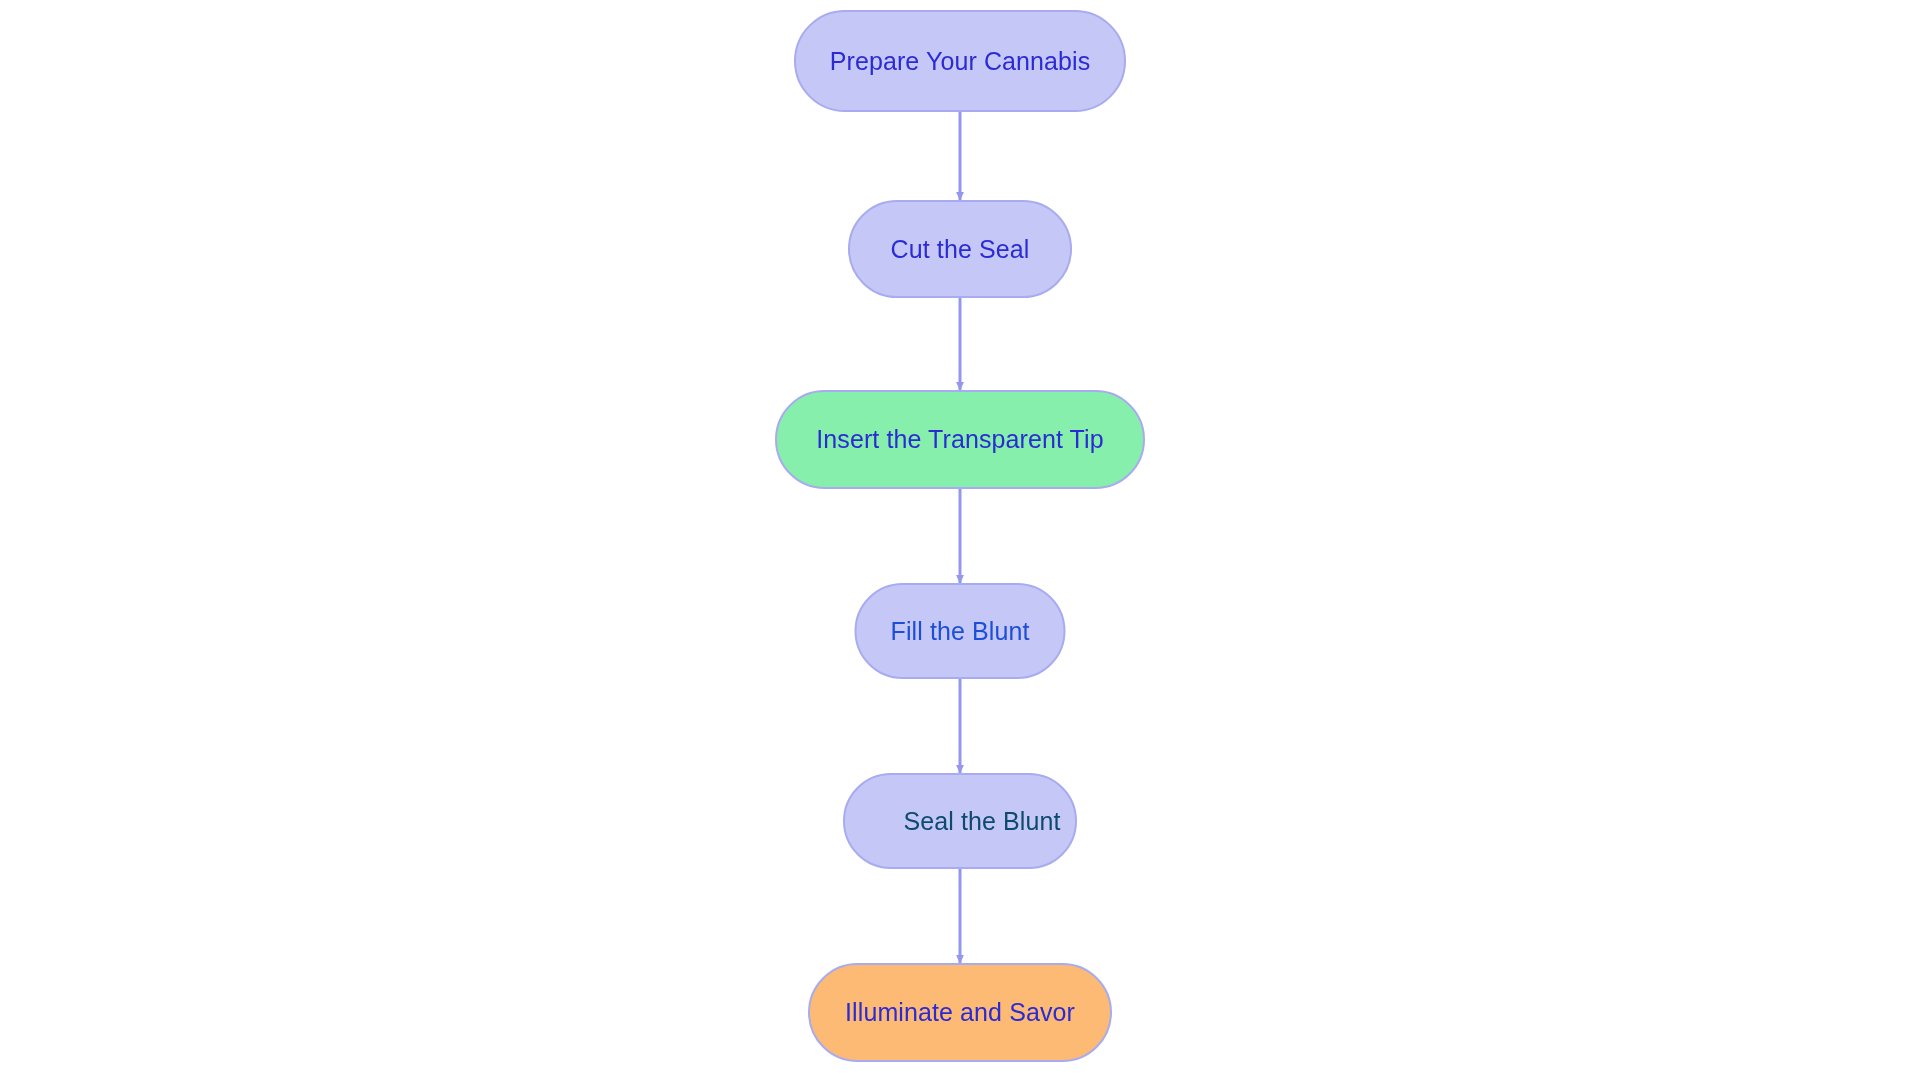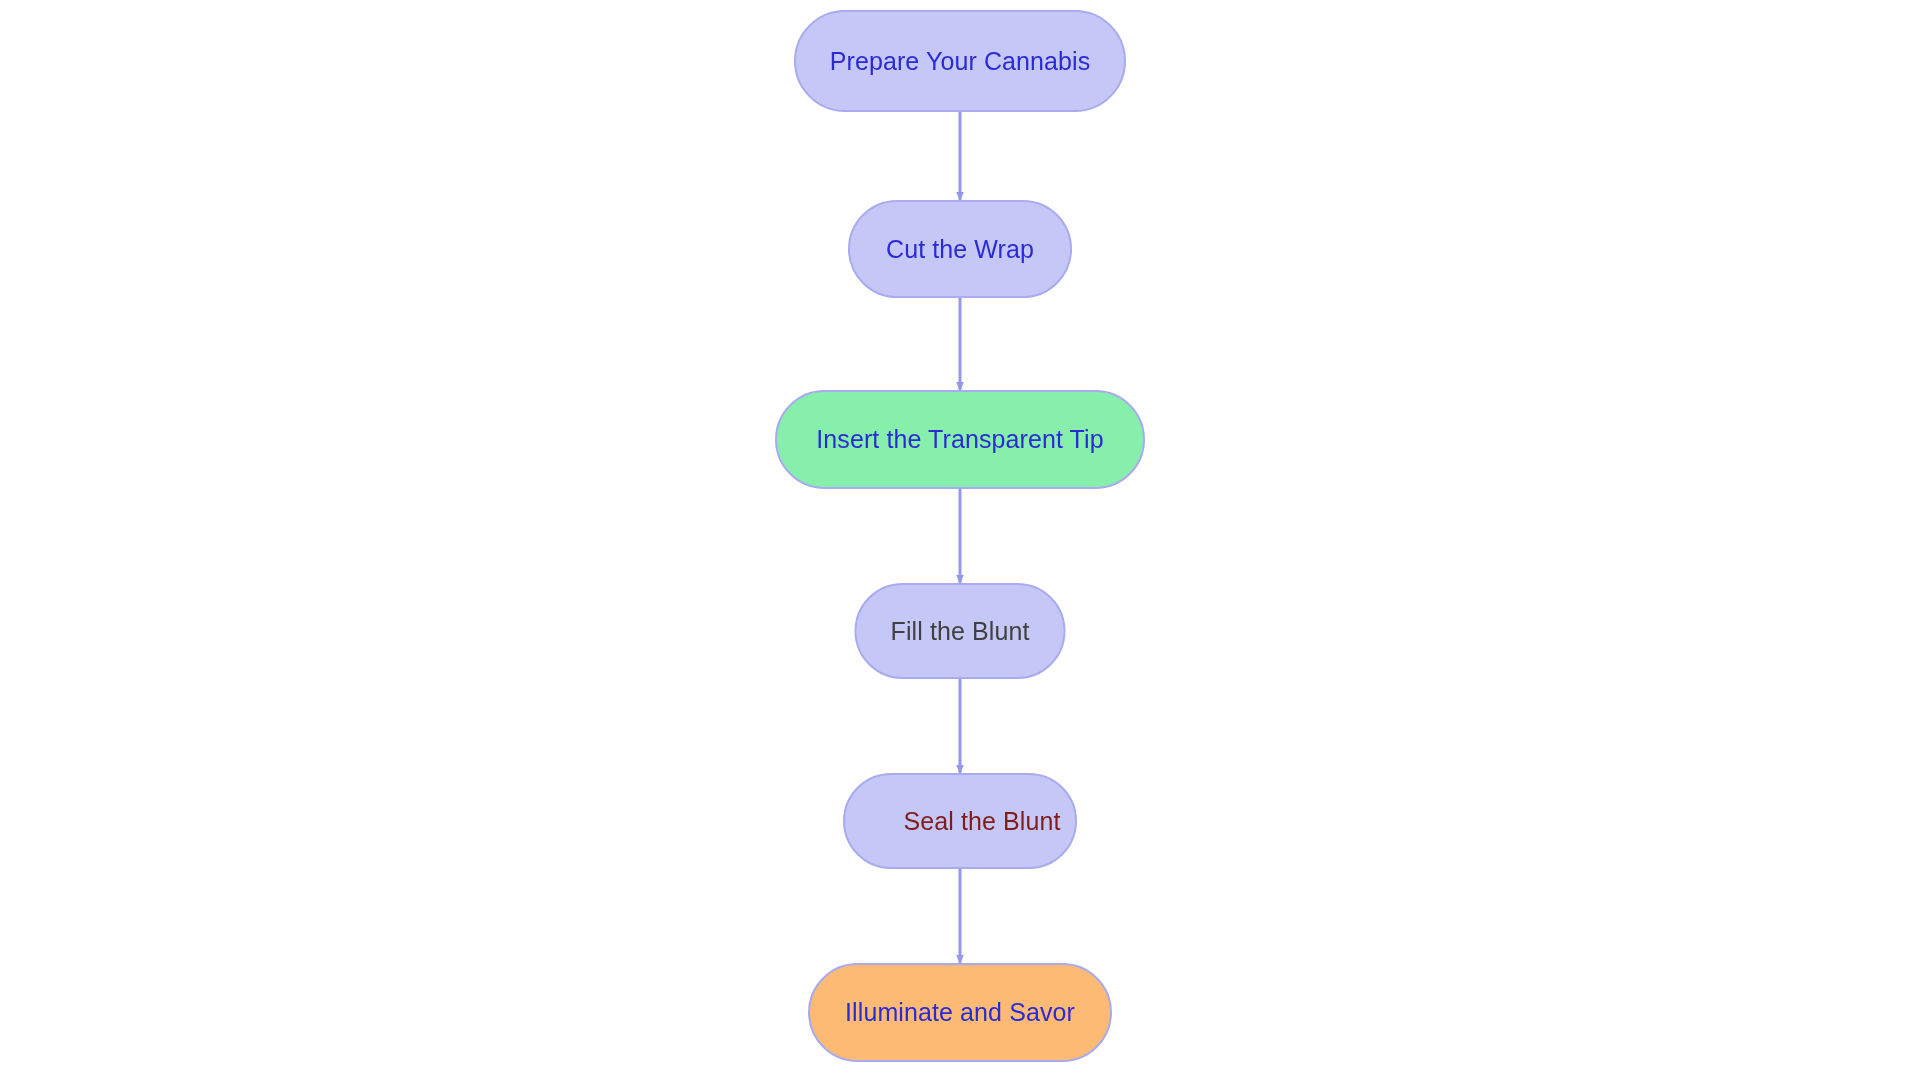--- a/index.html
+++ b/index.html
@@ -82,33 +82,33 @@
       </g>
   </svg>
 
   <div class="node-layer">
 
     <div class="flow-node" style="left: 960px; top: 10px; width: 332px; height: 102px; background: rgb(197, 199, 247); border-color: rgb(168, 171, 239);">
       <span class="flow-node-label" style="color: rgb(43, 43, 212);">Prepare Your Cannabis</span>
     </div>
 
     <div class="flow-node" style="left: 960px; top: 200px; width: 224px; height: 98px; background: rgb(197, 199, 247); border-color: rgb(168, 171, 239);">
-      <span class="flow-node-label" style="color: rgb(43, 43, 212);">Cut the Wrap</span>
+      <span class="flow-node-label" style="color: rgb(43, 43, 212);">Cut the Seal</span>
     </div>
 
     <div class="flow-node" style="left: 960px; top: 390px; width: 370px; height: 99px; background: #86efac; border-color: rgb(168, 171, 239);">
       <span class="flow-node-label" style="color: rgb(43, 43, 212);">Insert the Transparent Tip</span>
     </div>
 
     <div class="flow-node" style="left: 960px; top: 583px; width: 211px; height: 96px; background: rgb(197, 199, 247); border-color: rgb(168, 171, 239);">
-      <span class="flow-node-label" style="color: #404040;">Fill the Blunt</span>
+      <span class="flow-node-label" style="color: #1d4ed8;">Fill the Blunt</span>
     </div>
 
     <div class="flow-node" style="left: 960px; top: 773px; width: 234px; height: 96px; background: rgb(197, 199, 247); border-color: rgb(168, 171, 239);">
-      <span class="flow-node-label" style="color: #7f1d1d; margin-left: 44px;">Seal the Blunt</span>
+      <span class="flow-node-label" style="color: #0c4a6e; margin-left: 44px;">Seal the Blunt</span>
     </div>
 
     <div class="flow-node" style="left: 960px; top: 963px; width: 304px; height: 99px; background: #fdba74; border-color: rgb(168, 171, 239);">
       <span class="flow-node-label" style="color: rgb(43, 43, 212);">Illuminate and Savor</span>
     </div>
 
   </div>
 </div>
 
 </body></html>

